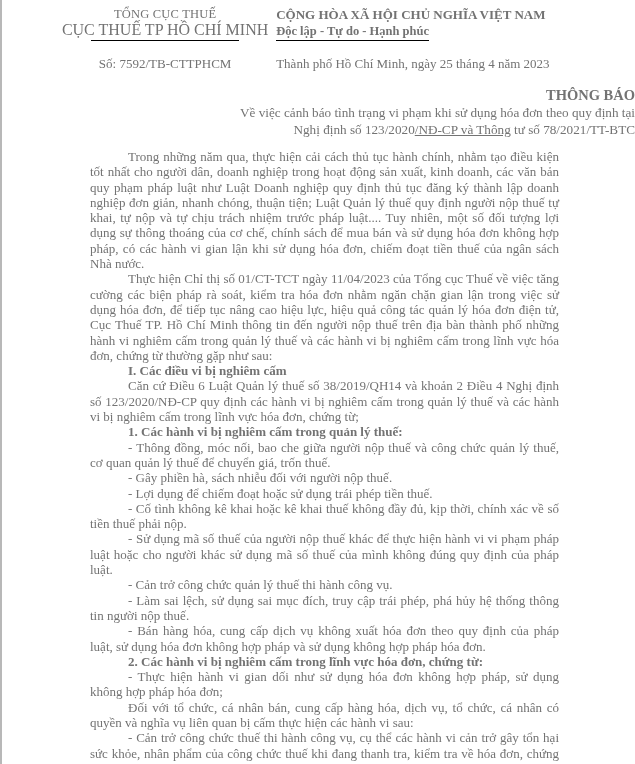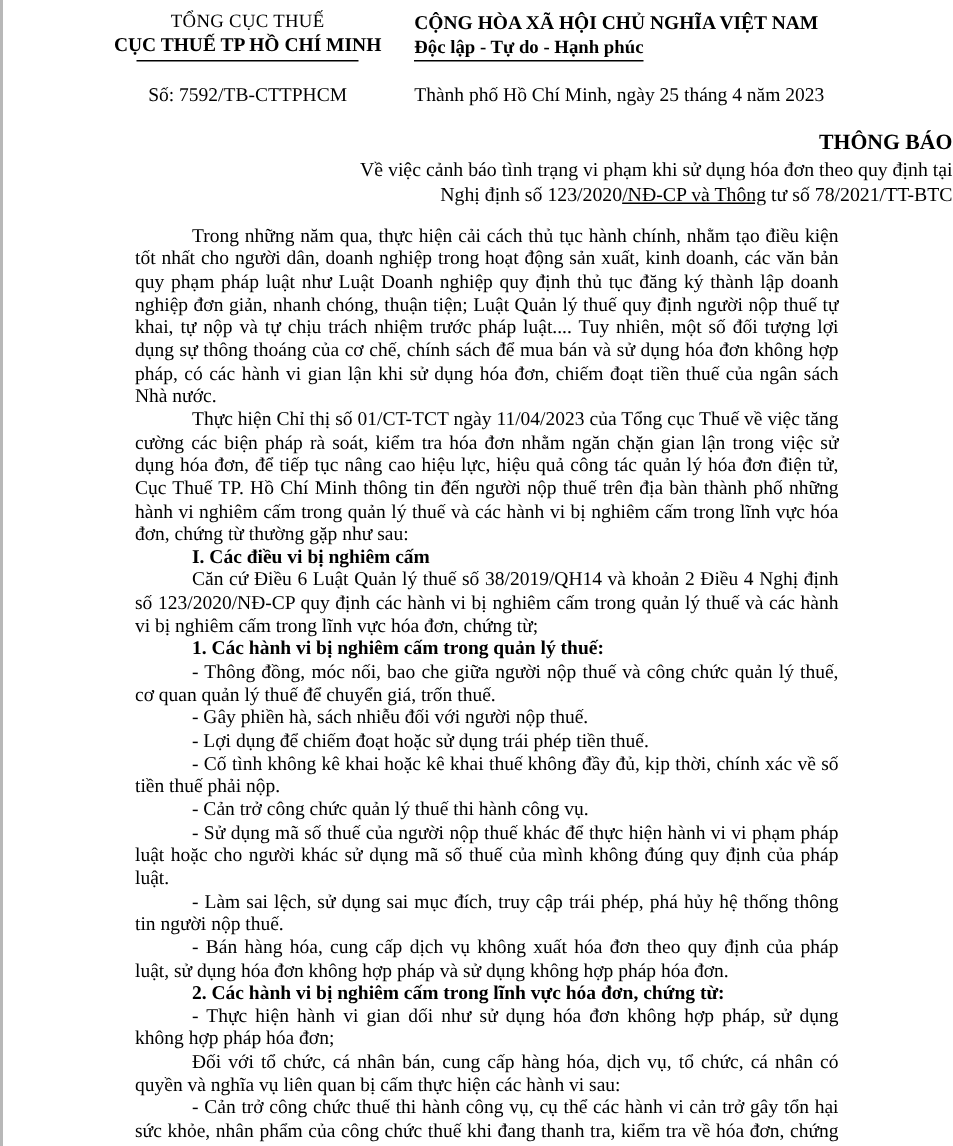--- a/index.html
+++ b/index.html
@@ -7,41 +7,41 @@
     padding: 0;
     background: #ffffff;
   }
   .page {
     position: relative;
     width: 635px;
     height: 764px;
     box-sizing: border-box;
     background: #ffffff;
     border-left: 2px solid #b8b8b8;
-    color: #000000;
+    color: #737373;
     font-family: "Liberation Serif", "DejaVu Serif", serif;
     overflow: hidden;
   }
   
   .hdr-row {
     display: flex;
     padding: 0 52px 0 52px;
   }
   .hdr-row.first { padding-top: 7px; }
   .hdr-left  { width: 42%; text-align: center; }
   .hdr-right { width: 58%; text-align: left; }
   .org-line1 {
     font-size: 12.5px;
     line-height: 15px;
     letter-spacing: 0.2px;
   }
   .org-line2 {
-    font-size: 13px;
+    font-size: 16px;
     line-height: 16px;
-    font-weight: bold;
+    font-weight: normal;
   }
   .org-rule {
     width: 148px;
     height: 1px;
     background: #000;
     margin: 2px auto 0 auto;
   }
   .nat-line1 {
     font-size: 13px;
     line-height: 16px;
@@ -139,22 +139,22 @@
   <div class="body-block">
     <p>Trong những năm qua, thực hiện cải cách thủ tục hành chính, nhằm tạo điều kiện tốt nhất cho người dân, doanh nghiệp trong hoạt động sản xuất, kinh doanh, các văn bản quy phạm pháp luật như Luật Doanh nghiệp quy định thủ tục đăng ký thành lập doanh nghiệp đơn giản, nhanh chóng, thuận tiện; Luật Quản lý thuế quy định người nộp thuế tự khai, tự nộp và tự chịu trách nhiệm trước pháp luật.... Tuy nhiên, một số đối tượng lợi dụng sự thông thoáng của cơ chế, chính sách để mua bán và sử dụng hóa đơn không hợp pháp, có các hành vi gian lận khi sử dụng hóa đơn, chiếm đoạt tiền thuế của ngân sách Nhà nước.</p>
     <p>Thực hiện Chỉ thị số 01/CT-TCT ngày 11/04/2023 của Tổng cục Thuế về việc tăng cường các biện pháp rà soát, kiểm tra hóa đơn nhằm ngăn chặn gian lận trong việc sử dụng hóa đơn, để tiếp tục nâng cao hiệu lực, hiệu quả công tác quản lý hóa đơn điện tử, Cục Thuế TP. Hồ Chí Minh thông tin đến người nộp thuế trên địa bàn thành phố những hành vi nghiêm cấm trong quản lý thuế và các hành vi bị nghiêm cấm trong lĩnh vực hóa đơn, chứng từ thường gặp như sau:</p>
     <p class="bold-heading">I. Các điều vi bị nghiêm cấm</p>
     <p>Căn cứ Điều 6 Luật Quản lý thuế số 38/2019/QH14 và khoản 2 Điều 4 Nghị định số 123/2020/NĐ-CP quy định các hành vi bị nghiêm cấm trong quản lý thuế và các hành vi bị nghiêm cấm trong lĩnh vực hóa đơn, chứng từ;</p>
     <p class="bold-heading">1. Các hành vi bị nghiêm cấm trong quản lý thuế:</p>
     <p>- Thông đồng, móc nối, bao che giữa người nộp thuế và công chức quản lý thuế, cơ quan quản lý thuế để chuyển giá, trốn thuế.</p>
     <p>- Gây phiền hà, sách nhiễu đối với người nộp thuế.</p>
     <p>- Lợi dụng để chiếm đoạt hoặc sử dụng trái phép tiền thuế.</p>
     <p>- Cố tình không kê khai hoặc kê khai thuế không đầy đủ, kịp thời, chính xác về số tiền thuế phải nộp.</p>
+    <p>- Sử dụng mã số thuế của người nộp thuế khác để thực hiện hành vi vi phạm pháp luật hoặc cho người khác sử dụng mã số thuế của mình không đúng quy định của pháp luật.</p>
     <p>- Cản trở công chức quản lý thuế thi hành công vụ.</p>
-    <p>- Sử dụng mã số thuế của người nộp thuế khác để thực hiện hành vi vi phạm pháp luật hoặc cho người khác sử dụng mã số thuế của mình không đúng quy định của pháp luật.</p>
     <p>- Làm sai lệch, sử dụng sai mục đích, truy cập trái phép, phá hủy hệ thống thông tin người nộp thuế.</p>
     <p>- Bán hàng hóa, cung cấp dịch vụ không xuất hóa đơn theo quy định của pháp luật, sử dụng hóa đơn không hợp pháp và sử dụng không hợp pháp hóa đơn.</p>
     <p class="bold-heading">2. Các hành vi bị nghiêm cấm trong lĩnh vực hóa đơn, chứng từ:</p>
     <p>- Thực hiện hành vi gian dối như sử dụng hóa đơn không hợp pháp, sử dụng không hợp pháp hóa đơn;</p>
     <p>Đối với tổ chức, cá nhân bán, cung cấp hàng hóa, dịch vụ, tổ chức, cá nhân có quyền và nghĩa vụ liên quan bị cấm thực hiện các hành vi sau:</p>
     <p>- Cản trở công chức thuế thi hành công vụ, cụ thể các hành vi cản trở gây tổn hại sức khỏe, nhân phẩm của công chức thuế khi đang thanh tra, kiểm tra về hóa đơn, chứng từ;</p>
   </div>
 
 </div>
 

